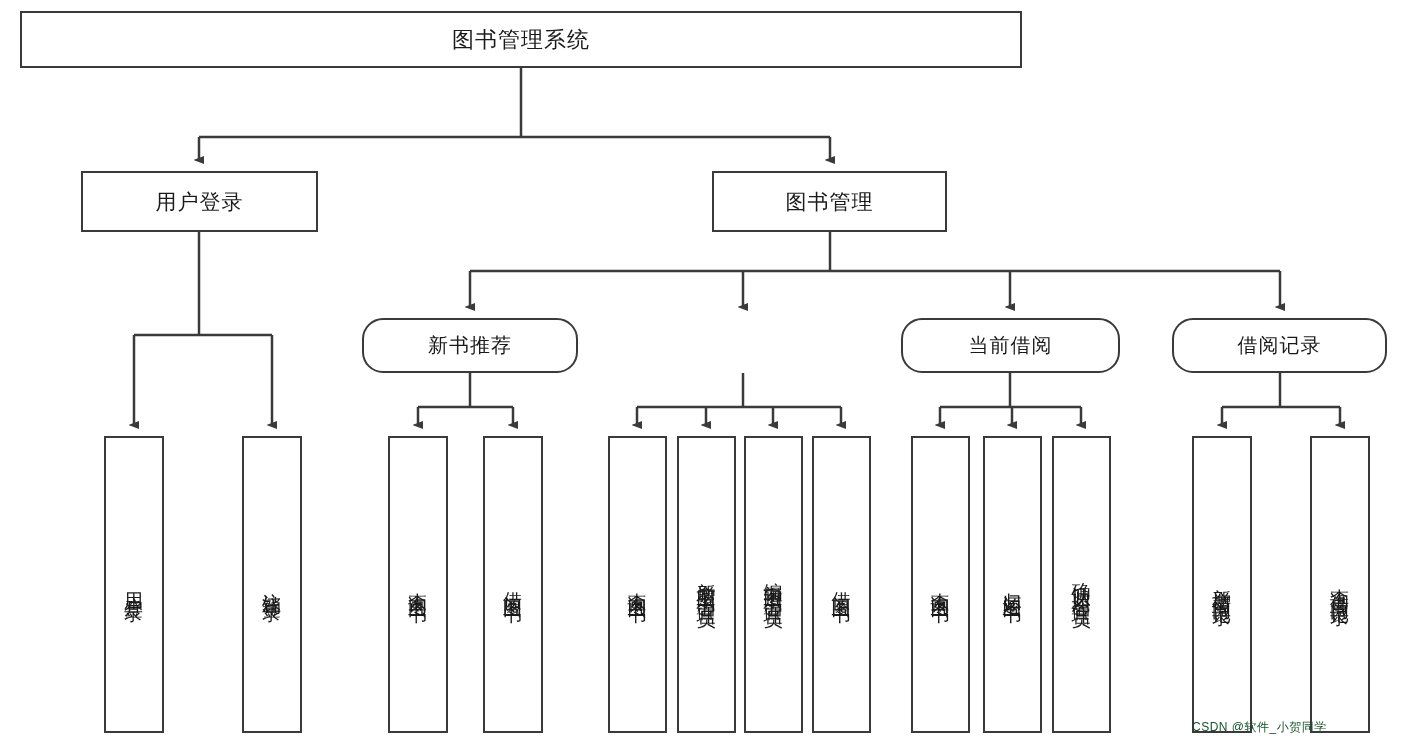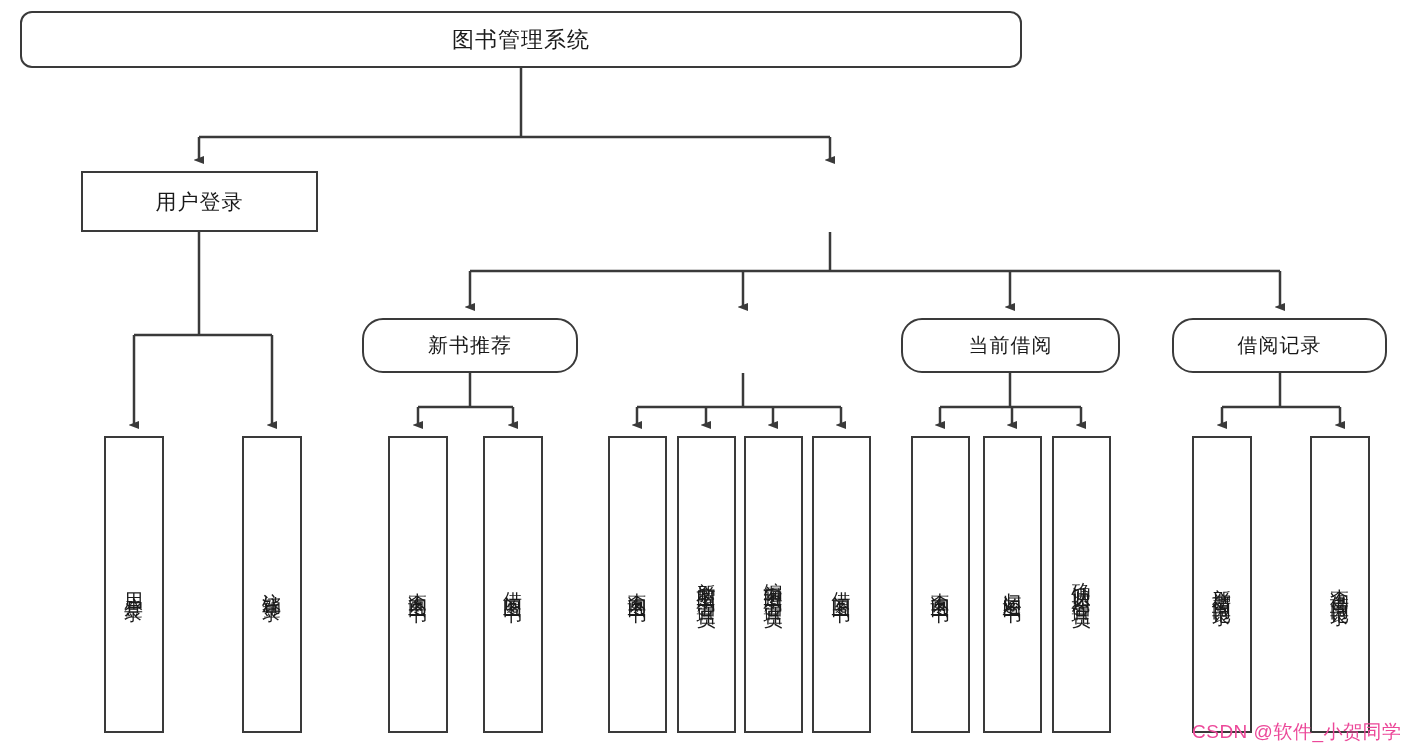--- a/index.html
+++ b/index.html
@@ -53,22 +53,22 @@
   }
   .node.leaf .vtext {
     writing-mode: vertical-rl;
     text-orientation: upright;
     letter-spacing: 4px;
     line-height: 1;
     white-space: nowrap;
   }
   .watermark {
     position: absolute;
-    font-size: 19px;
-    color: #ec4899;
+    font-size: 12px;
+    color: #14532d;
     white-space: nowrap;
     letter-spacing: 0.5px;
   }
 </style>
 </head>
 <body>
 
 <div id="canvas">
 
   <svg class="connectors" viewBox="0 0 1405 747">
@@ -114,26 +114,29 @@
       <path d="M1012,407 L1012,425" marker-end="url(#arrow)"></path>
       <path d="M1081,407 L1081,425" marker-end="url(#arrow)"></path>
 
       <path d="M1280,373 L1280,407"></path>
       <path d="M1222,407 L1340,407"></path>
       <path d="M1222,407 L1222,425" marker-end="url(#arrow)"></path>
       <path d="M1340,407 L1340,425" marker-end="url(#arrow)"></path>
     </g>
   </svg>
 
-  <div class="node root" style="left:20px; top:11px; width:1002px; height:57px;border-radius:12px;">
+  <div class="node root" style="left:20px; top:11px; width:1002px; height:57px;">
     <span>图书管理系统</span>
   </div>
 
   <div class="node level1" style="left:81px; top:171px; width:237px; height:61px;">
     <span>用户登录</span>
+  </div>
+  <div class="node level1" style="left:712px; top:171px; width:235px; height:61px;">
+    <span>图书管理</span>
   </div>
 
   <div class="node level2" style="left:362px; top:318px; width:216px; height:55px;">
     <span>新书推荐</span>
   </div>
   <div class="node level2" style="left:1172px; top:318px; width:215px; height:55px;">
     <span>借阅记录</span>
   </div>
   <div class="node level2" style="left:901px; top:318px; width:219px; height:55px;">
     <span>当前借阅</span>

